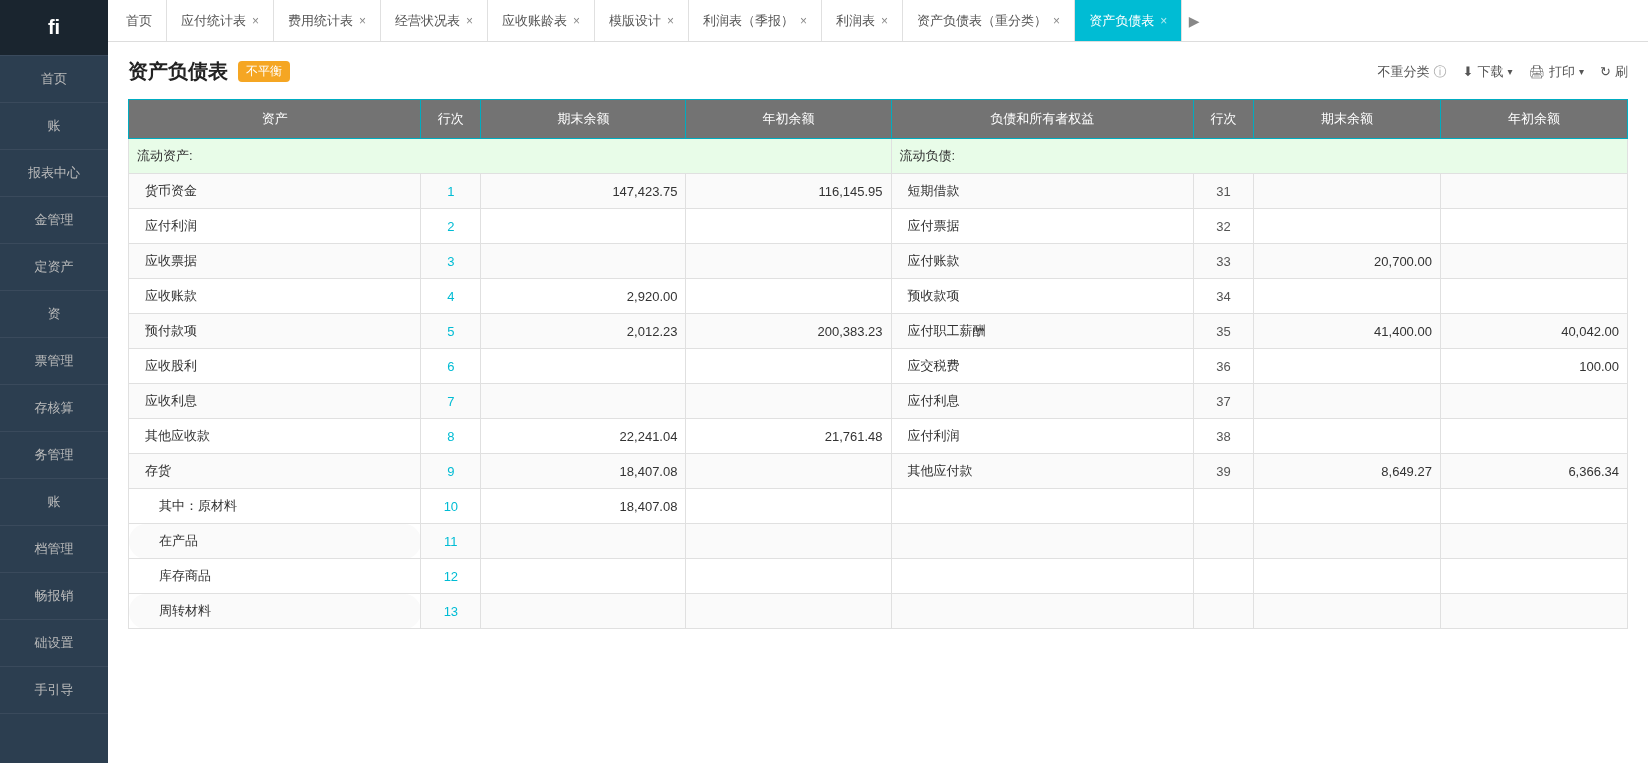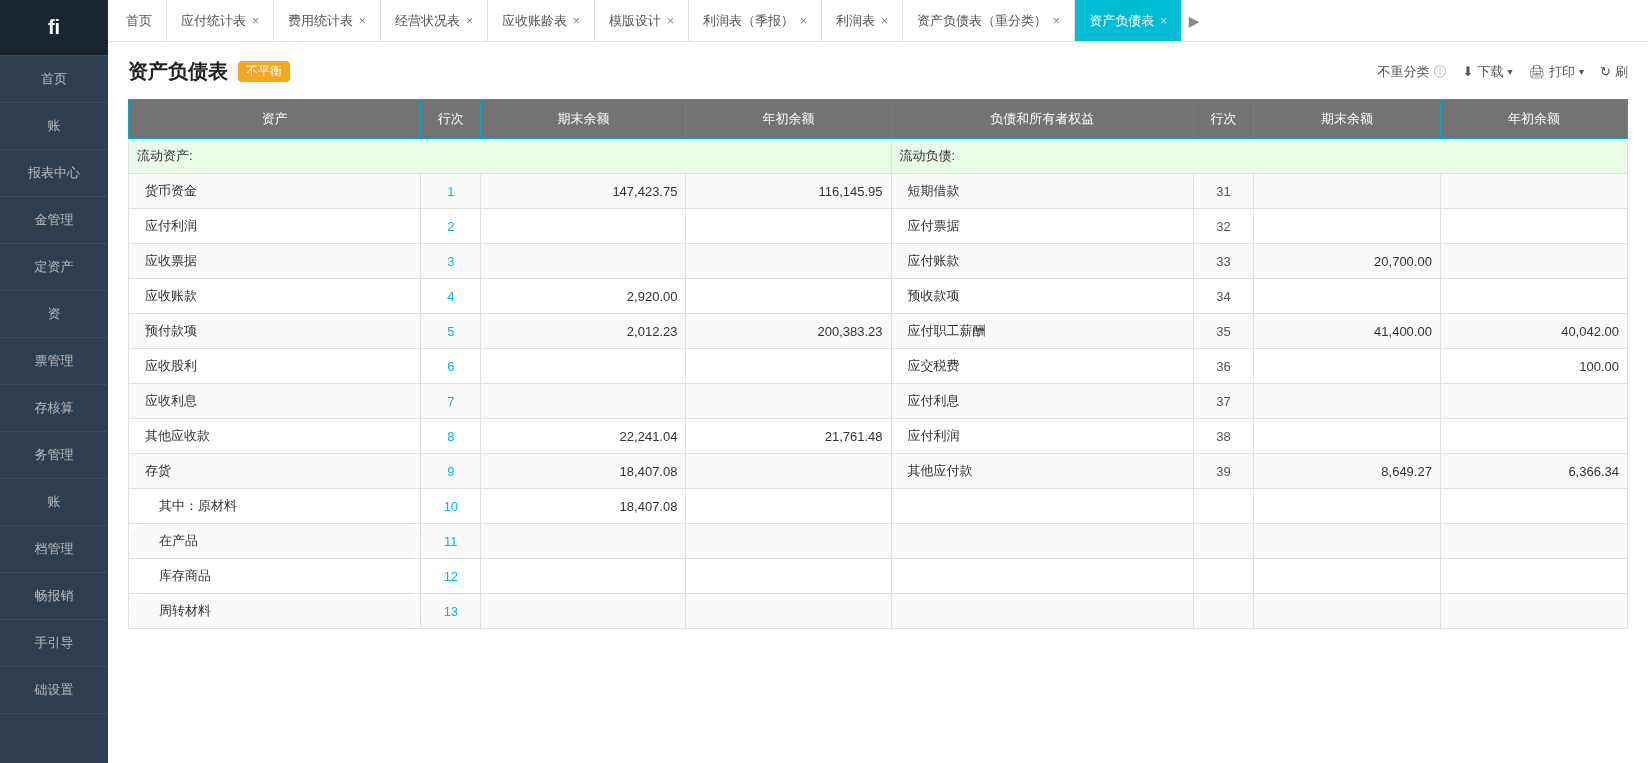--- a/index.html
+++ b/index.html
@@ -202,22 +202,22 @@
   <div class="sidebar-item">报表中心</div>
   <div class="sidebar-item">金管理</div>
   <div class="sidebar-item">定资产</div>
   <div class="sidebar-item">资</div>
   <div class="sidebar-item">票管理</div>
   <div class="sidebar-item">存核算</div>
   <div class="sidebar-item">务管理</div>
   <div class="sidebar-item">账</div>
   <div class="sidebar-item">档管理</div>
   <div class="sidebar-item">畅报销</div>
+  <div class="sidebar-item">础设置</div>
   <div class="sidebar-item">手引导</div>
-  <div class="sidebar-item">础设置</div>
 </div>
 
 <div class="main">
 
   <div class="tab-bar">
     <div class="tab-item">首页</div>
     <div class="tab-item">
       <span>应付统计表</span>
       <span class="tab-close">×</span>
     </div>

